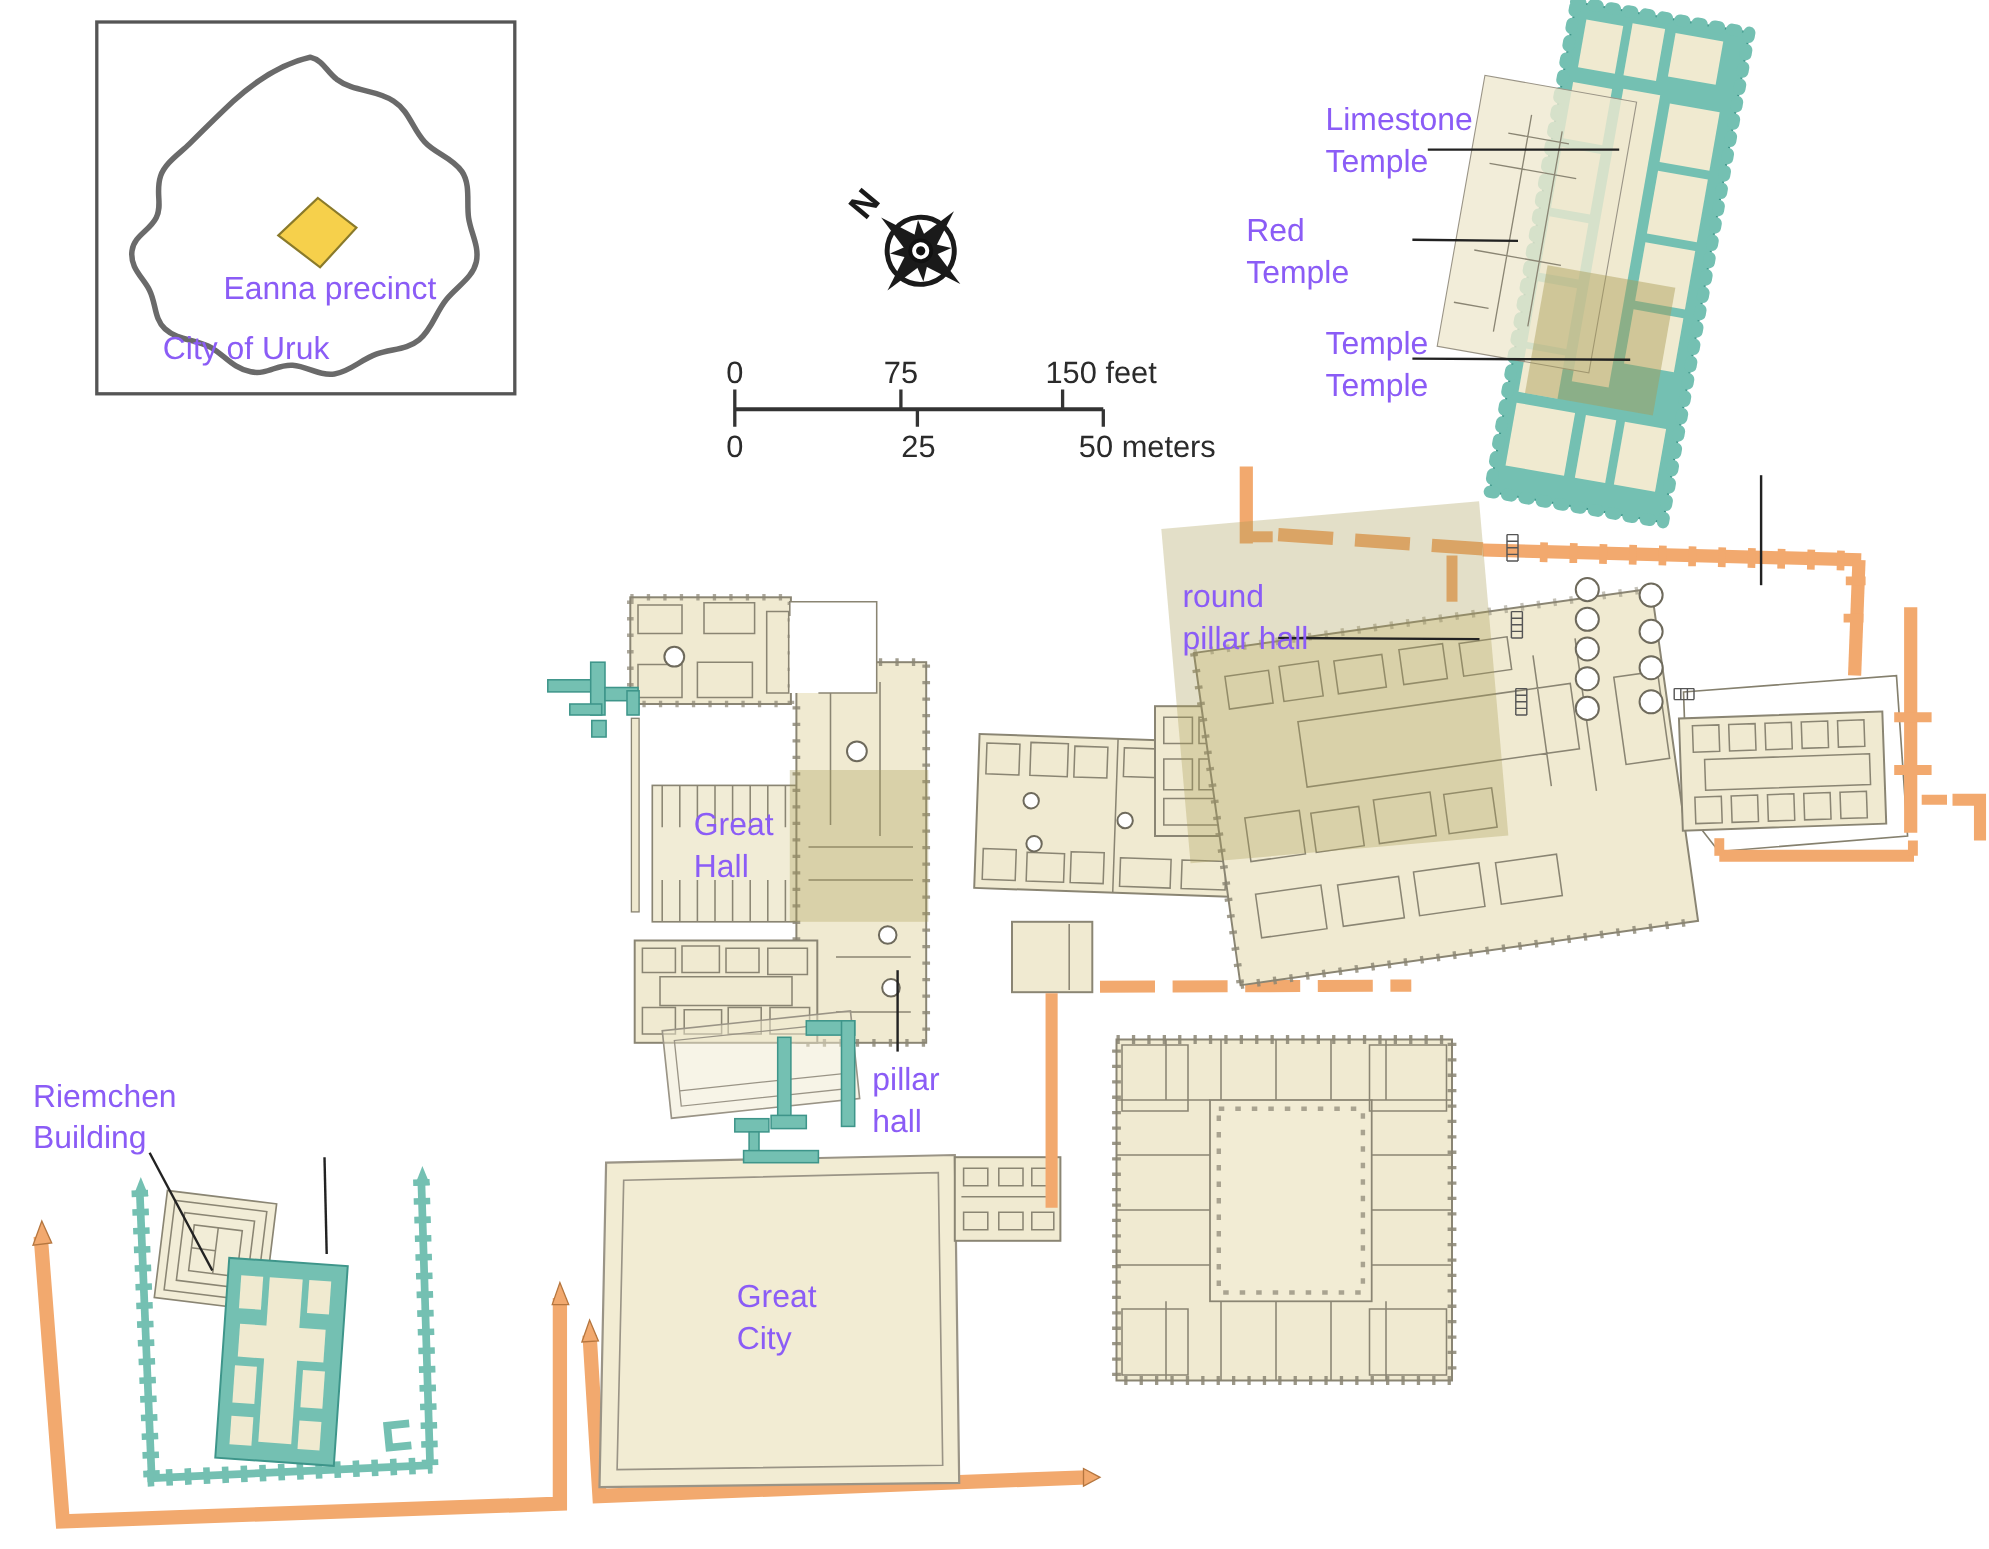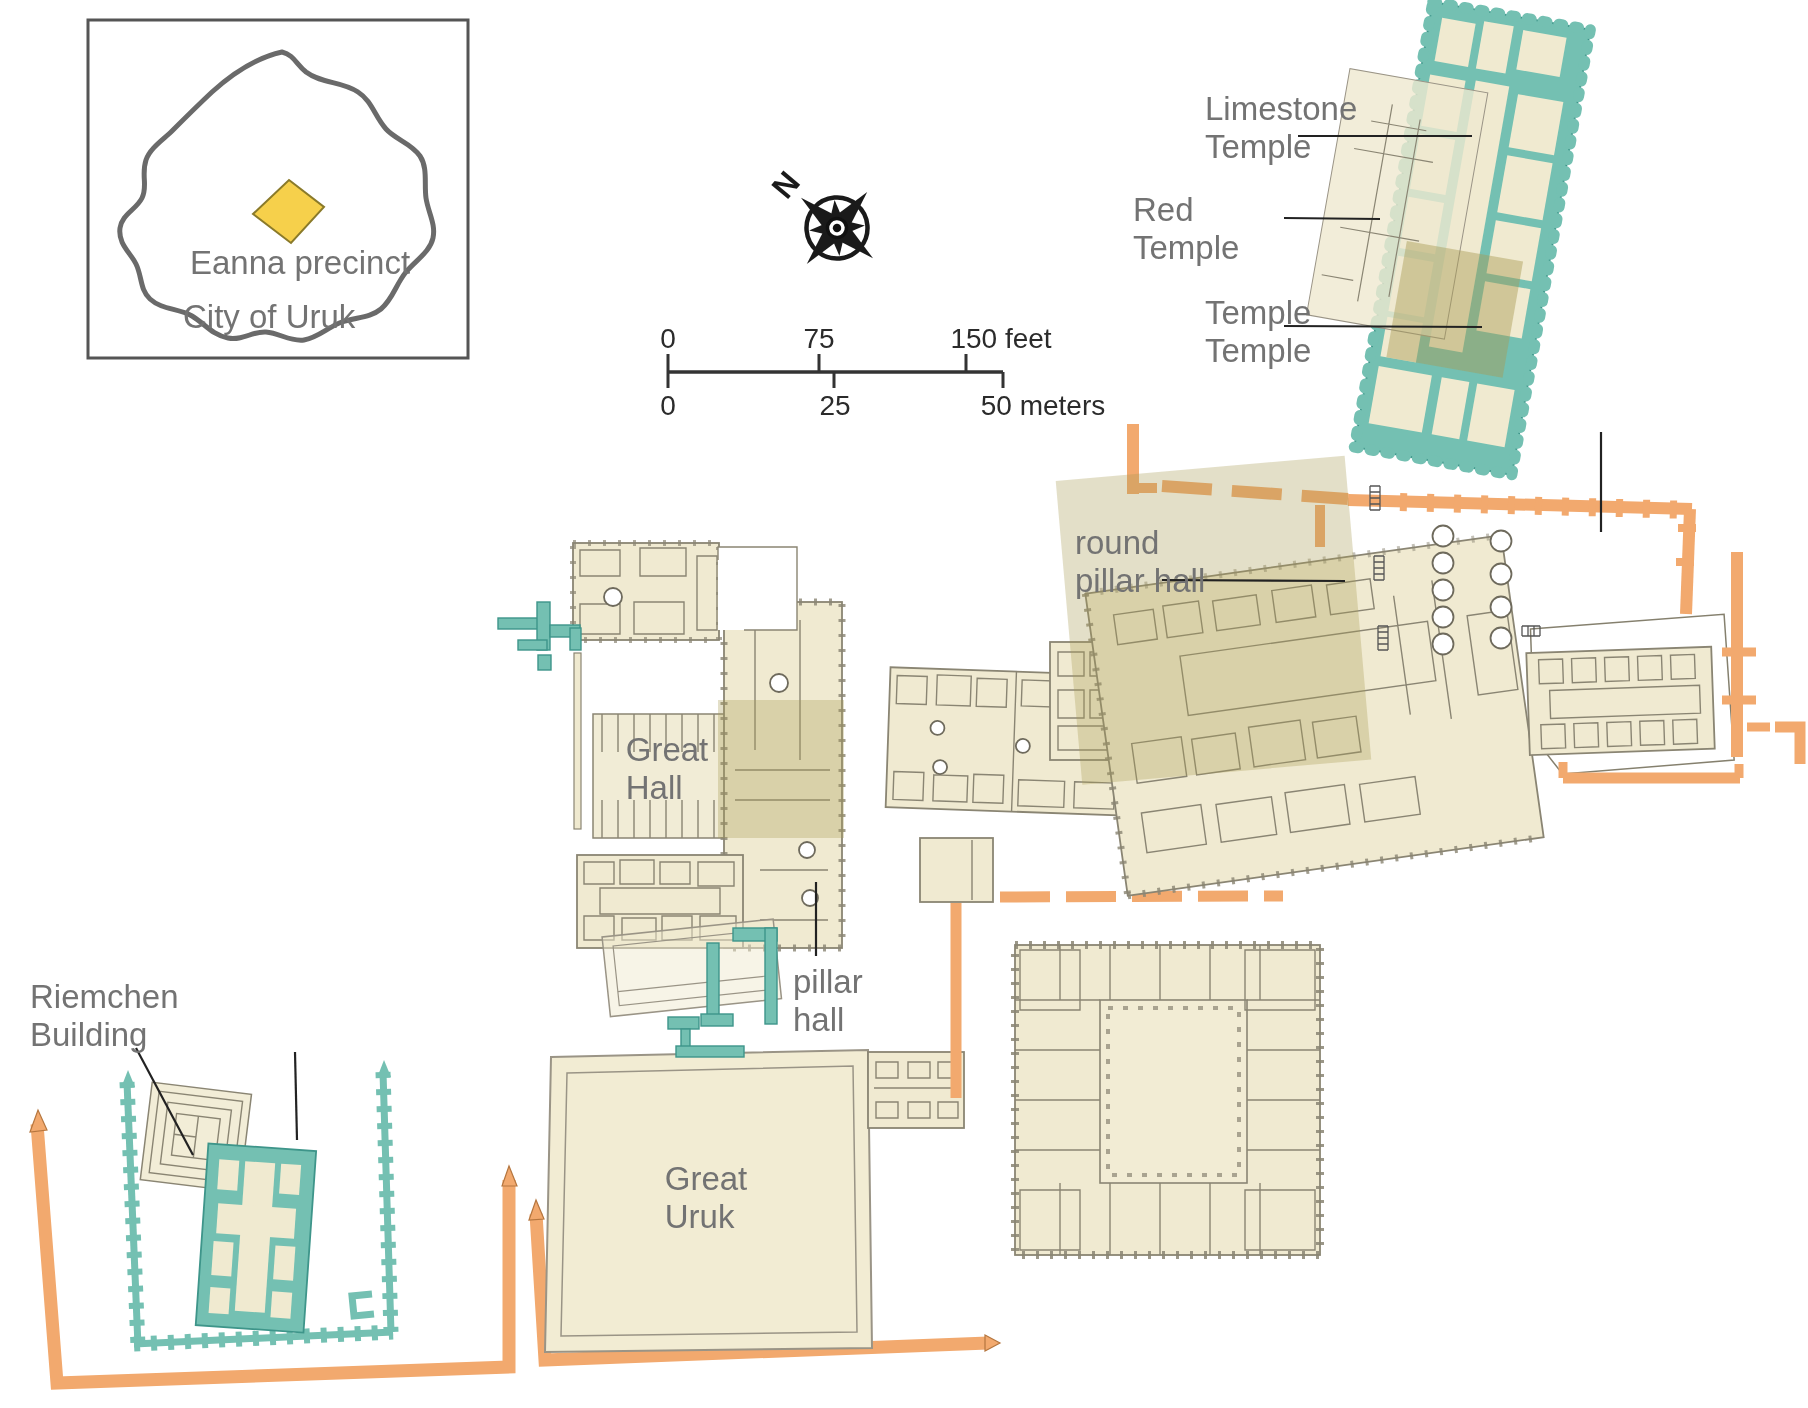--- a/index.html
+++ b/index.html
@@ -1,19 +1,19 @@
 <!DOCTYPE html>
 <html><head>
 <meta charset="utf-8">
 <style>
   html,body{margin:0;padding:0;background:#fff;}
   body{font-family:"Liberation Sans", sans-serif;}
   #stage{position:relative;width:1808px;height:1408px;background:#fff;overflow:hidden;}
   #stage svg{position:absolute;left:0;top:0;}
-  .lbl{position:absolute;font-size:33px;line-height:38px;color:#737373;white-space:nowrap;}
+  .lbl{position:absolute;font-size:29px;line-height:38px;color:#8b5cf6;white-space:nowrap;}
   .ctr{transform:translateX(-50%);}
   
   .tan{fill:#f0ead1;stroke:#8a8573;stroke-width:1.8;}
   .o{fill:none;stroke:#8a8573;stroke-width:1.4;}
   .teal{fill:#74c0b2;stroke:#3e958a;stroke-width:1.8;}
   .tealL{stroke:#74c0b2;fill:none;}
   .or{stroke:#f2a96e;fill:none;}
   .orf{fill:#f2a96e;stroke:#b5763f;stroke-width:1.2;}
   .lead{stroke:#222;stroke-width:2.2;fill:none;}
   .olive{fill:#a89c54;fill-opacity:.32;stroke:none;}
@@ -312,21 +312,21 @@
     <line class="lead" x1="1162" y1="580" x2="1345" y2="581"></line>
     <line class="lead" x1="816" y1="882" x2="816" y2="956"></line>
     <line class="lead" x1="136" y1="1048" x2="193" y2="1155"></line>
     <line class="lead" x1="295" y1="1052" x2="297" y2="1140"></line>
   </g>
 </svg>
 
   <div class="lbl ctr" style="left:300px;top:244px;">
     <span>Eanna precinct</span>
   </div>
-  <div class="lbl" style="left:148px;top:298px;margin-left:35px;">
+  <div class="lbl" style="left:148px;top:298px;">
     <span>City of Uruk</span>
   </div>
 
   <div class="lbl" style="left:1205px;top:90px;">
     <div>Limestone</div>
     <div>Temple</div>
   </div>
   <div class="lbl" style="left:1133px;top:191px;">
     <div>Red</div>
     <div>Temple</div>
@@ -342,19 +342,19 @@
   <div class="lbl ctr" style="left:667px;top:731px;">
     <div>Great</div>
     <div>Hall</div>
   </div>
   <div class="lbl" style="left:793px;top:963px;">
     <div>pillar</div>
     <div>hall</div>
   </div>
   <div class="lbl ctr" style="left:706px;top:1160px;">
     <div>Great</div>
-    <div>Uruk</div>
+    <div>City</div>
   </div>
   <div class="lbl" style="left:30px;top:978px;">
     <div>Riemchen</div>
     <div>Building</div>
   </div>
 </div>
 
 </body></html>

